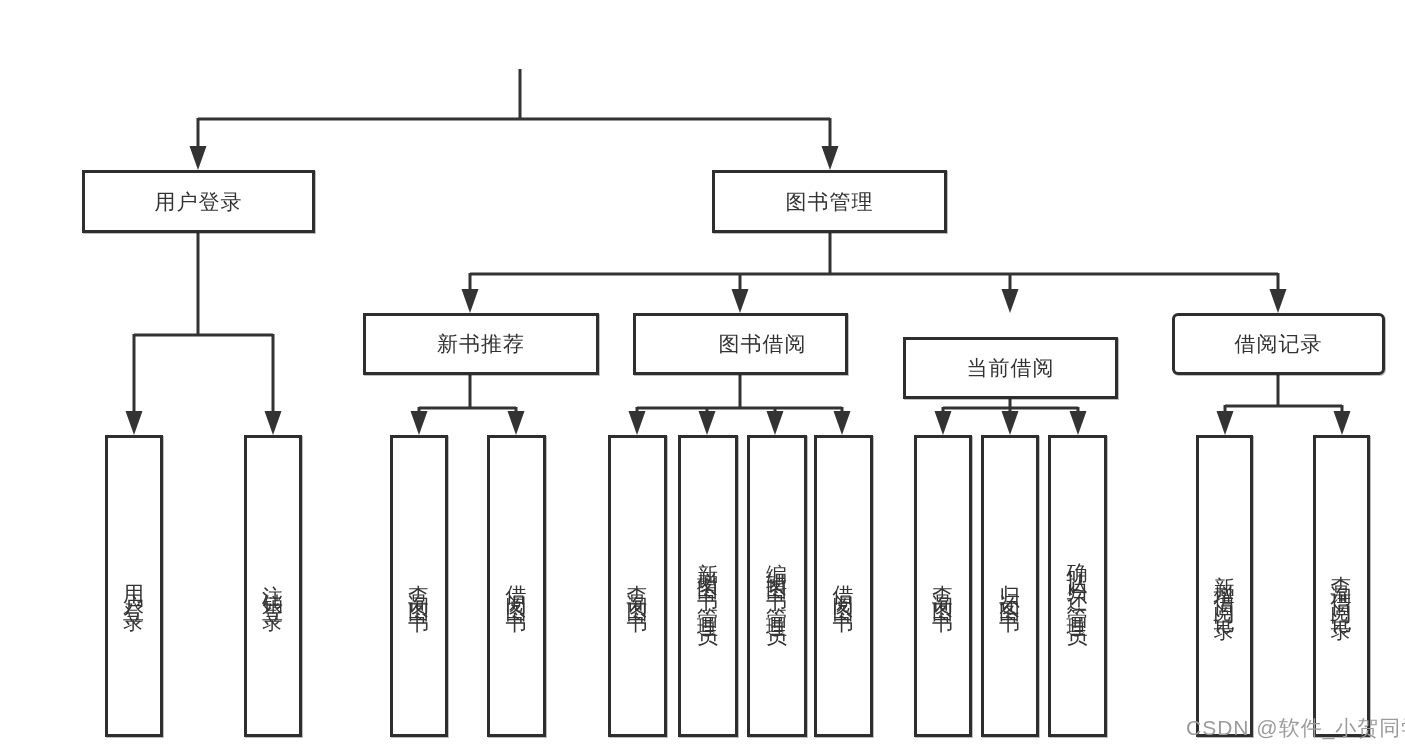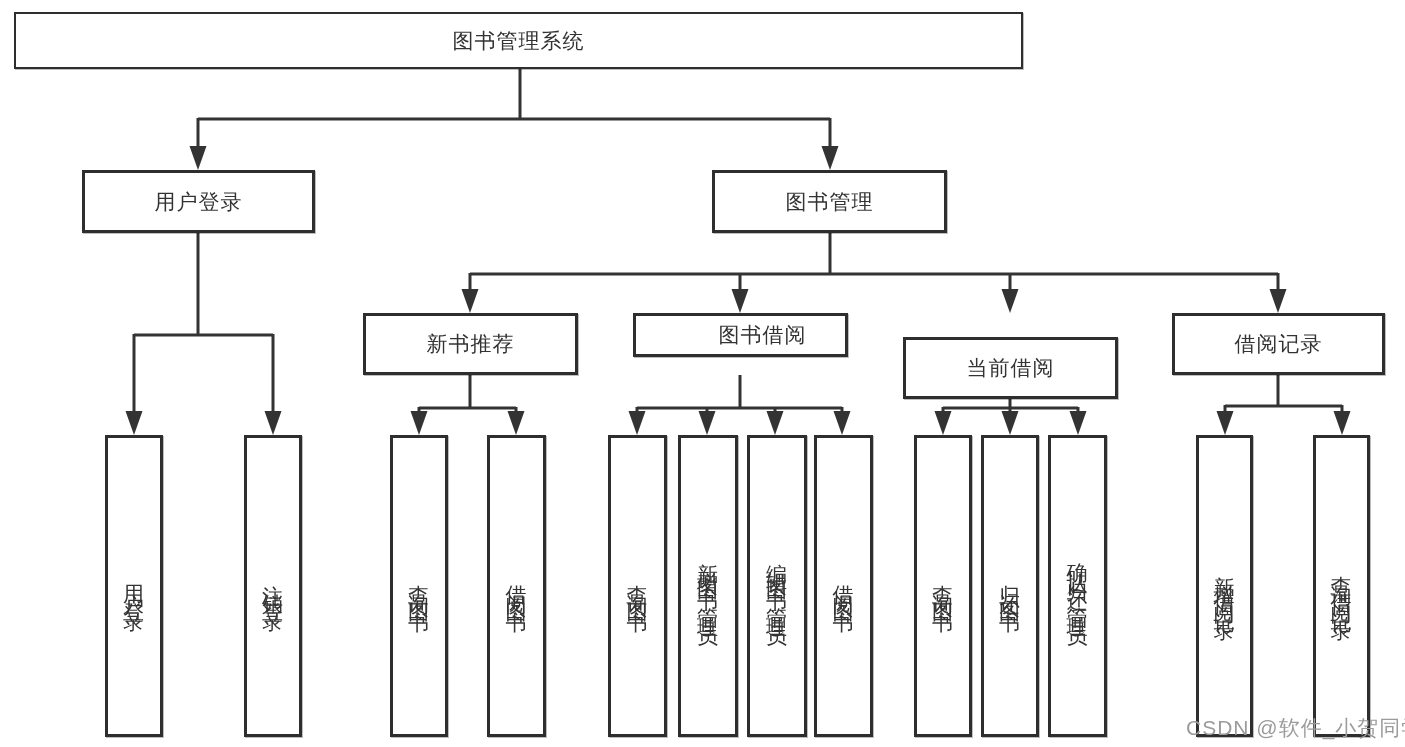--- a/index.html
+++ b/index.html
@@ -101,41 +101,38 @@
       <polygon points="766.5,411 783.5,411 775,435"></polygon>
       <polygon points="833.5,411 850.5,411 842,435"></polygon>
       <polygon points="934.5,411 951.5,411 943,435"></polygon>
       <polygon points="1001.5,411 1018.5,411 1010,435"></polygon>
       <polygon points="1069.5,411 1086.5,411 1078,435"></polygon>
       <polygon points="1216.5,411 1233.5,411 1225,435"></polygon>
       <polygon points="1333.5,411 1350.5,411 1342,435"></polygon>
     </g>
   </svg>
 
-  <div class="box" style="left:14px;top:12px;width:1009px;height:57px;border-width:2px;">
-    <span>图书管理系统</span>
-  </div>
 
   <div class="box" style="left:82px;top:170px;width:233px;height:63px;">
     <span>用户登录</span>
   </div>
   <div class="box" style="left:712px;top:170px;width:235px;height:63px;text-align:center;">
     <span>图书管理</span>
   </div>
 
-  <div class="box" style="left:363px;top:313px;width:215px;height:62px;">
+  <div class="box" style="left:363px;top:313px;width:236px;height:62px;">
     <span>新书推荐</span>
   </div>
-  <div class="box" style="left:633px;top:313px;width:215px;height:44px;padding-left:44px;">
+  <div class="box" style="left:633px;top:313px;width:215px;height:62px;padding-left:44px;">
     <span>图书借阅</span>
   </div>
   <div class="box" style="left:903px;top:313px;width:215px;height:62px;margin-top:24px;">
     <span>当前借阅</span>
   </div>
-  <div class="box" style="left:1172px;top:313px;width:213px;height:62px;">
+  <div class="box" style="left:1172px;top:313px;width:213px;height:62px;border-radius:6px;">
     <span>借阅记录</span>
   </div>
 
   <div class="box vbox" style="left:105px;top:435px;width:58px;height:302px;">
     <span>用户登录</span>
   </div>
   <div class="box vbox" style="left:244px;top:435px;width:58px;height:302px;">
     <span>注销登录</span>
   </div>
 

